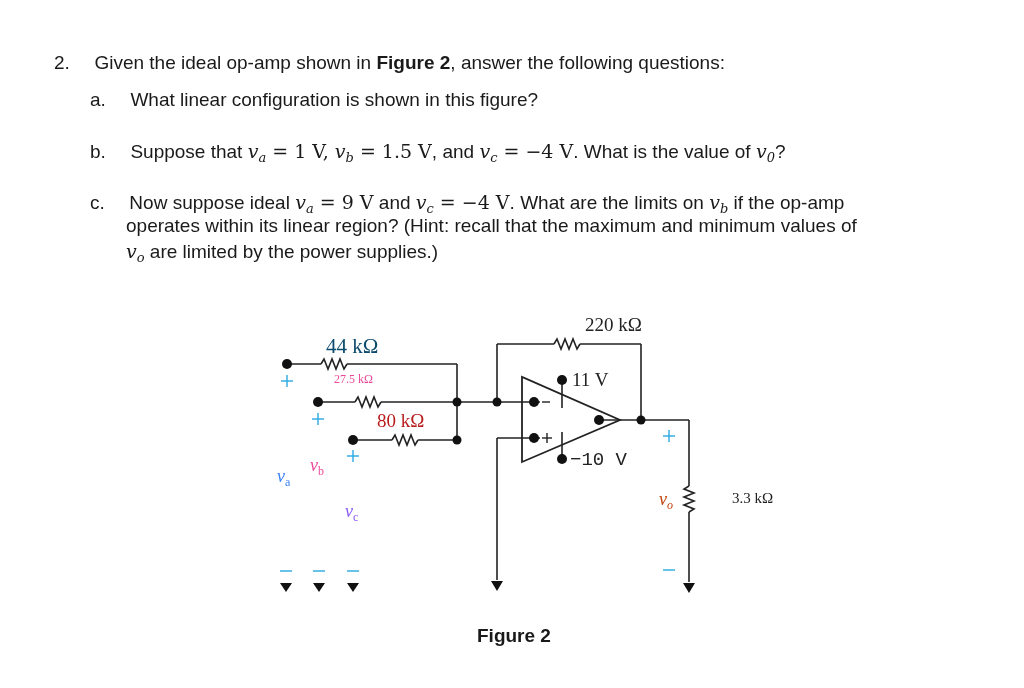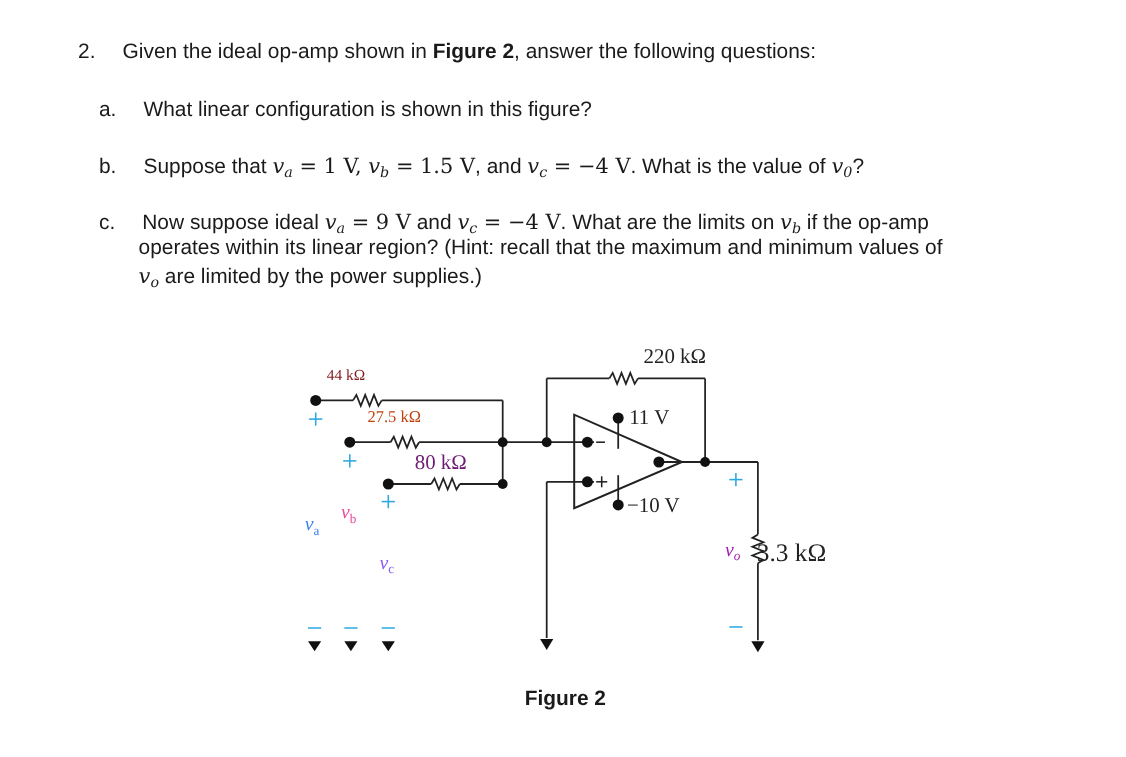--- a/index.html
+++ b/index.html
@@ -10,21 +10,21 @@
   .bold { font-weight: bold; }
   .math { font-family: "DejaVu Serif", "Liberation Serif", serif; font-style: italic; font-size: 19px; }
   .mathup { font-family: "DejaVu Serif", "Liberation Serif", serif; font-size: 19px; }
   sub { font-size: 13px; vertical-align: -4px; }
   #circuit { position: absolute; left: 0; top: 0; }
   .caption { position: absolute; left: 477px; top: 625px; font-size: 19px; font-weight: bold; }
 </style>
 </head>
 <body>
 
-<div class="line" style="left:54px; top:36px;margin-left:17px;">
+<div class="line" style="left:54px; top:51px;">
   <span>2.</span>
   <span style="display:inline-block; width:14px;"></span>
   <span>Given the ideal op-amp shown in </span><span class="bold">Figure 2</span><span>, answer the following questions:</span>
 </div>
 
 <div class="line" style="left:90px; top:88px;">
   <span>a.</span>
   <span style="display:inline-block; width:14px;"></span>
   <span>What linear configuration is shown in this figure?</span>
 </div>
@@ -120,34 +120,34 @@
     <line x1="280" y1="571" x2="292" y2="571"></line>
     <line x1="313" y1="571" x2="325" y2="571"></line>
     <line x1="347" y1="571" x2="359" y2="571"></line>
 
     <line x1="663" y1="436" x2="675" y2="436"></line>
       <line x1="669" y1="430" x2="669" y2="442"></line>
     <line x1="663" y1="570" x2="675" y2="570"></line>
   </g>
 </svg>
 
-<div class="txt" style="left:297px; top:334px; font-family:'Liberation Serif','DejaVu Serif',serif; font-size:14px; color:#7f1d1d;">44 kΩ</div>
-<div class="txt" style="left:334px; top:372px; font-family:'Liberation Serif','DejaVu Serif',serif; font-size:15px; color:#c2410c;">27.5 kΩ</div>
-<div class="txt" style="left:377px; top:410px; font-family:'Liberation Serif','DejaVu Serif',serif; font-size:19px; color:#701a75;">80 kΩ</div>
+<div class="txt" style="left:326px; top:334px; font-family:'Liberation Serif','DejaVu Serif',serif; font-size:21px; color:#0c4a6e;">44 kΩ</div>
+<div class="txt" style="left:334px; top:372px; font-family:'Liberation Serif','DejaVu Serif',serif; font-size:12px; color:#ec4899;">27.5 kΩ</div>
+<div class="txt" style="left:377px; top:410px; font-family:'Liberation Serif','DejaVu Serif',serif; font-size:19px; color:#b91c1c;">80 kΩ</div>
 <div class="txt" style="left:537px; top:314px; font-family:'Liberation Serif','DejaVu Serif',serif; font-size:19px; color:#222;margin-left:48px;">220 kΩ</div>
-<div class="txt" style="left:688px; top:490px; font-family:'Liberation Serif','DejaVu Serif',serif; font-size:23px; color:#222;">3.3 kΩ</div>
+<div class="txt" style="left:732px; top:490px; font-family:'Liberation Serif','DejaVu Serif',serif; font-size:15px; color:#222;">3.3 kΩ</div>
 <div class="txt" style="left:572px; top:369px; font-family:'Liberation Serif','DejaVu Serif',serif; font-size:19px; color:#222;">11 V</div>
-<div class="txt" style="left:570px; top:449px; font-family:Liberation Serif, serif; font-size:19px; color:#222;">−10 V</div>
+<div class="txt" style="left:570px; top:449px; font-family:Liberation Mono, monospace; font-size:19px; color:#222;">−10 V</div>
 
 <div class="txt" style="left:277px; top:466px; font-family:'Liberation Serif','DejaVu Serif',serif; font-style:italic; font-size:18px; color:#3b82f6;">
   <span>v</span><sub style="font-style:normal; font-size:12px;">a</sub>
 </div>
 <div class="txt" style="left:310px; top:455px; font-family:'Liberation Serif','DejaVu Serif',serif; font-style:italic; font-size:18px; color:#ec4899;">
   <span>v</span><sub style="font-style:normal; font-size:12px;">b</sub>
 </div>
 <div class="txt" style="left:345px; top:501px; font-family:Liberation Serif, serif; font-style:italic; font-size:18px; color:#8b5cf6;">
   <span>v</span><sub style="font-style:normal; font-size:12px;">c</sub>
 </div>
-<div class="txt" style="left:659px; top:489px; font-family:'Liberation Serif','DejaVu Serif',serif; font-style:italic; font-size:18px; color:#a21caf;">
+<div class="txt" style="left:659px; top:489px; font-family:'Liberation Serif','DejaVu Serif',serif; font-style:italic; font-size:18px; color:#c2410c;">
   <span>v</span><sub style="font-size:12px;">o</sub>
 </div>
 
 <div class="caption">Figure 2</div>
 
 </body></html>

